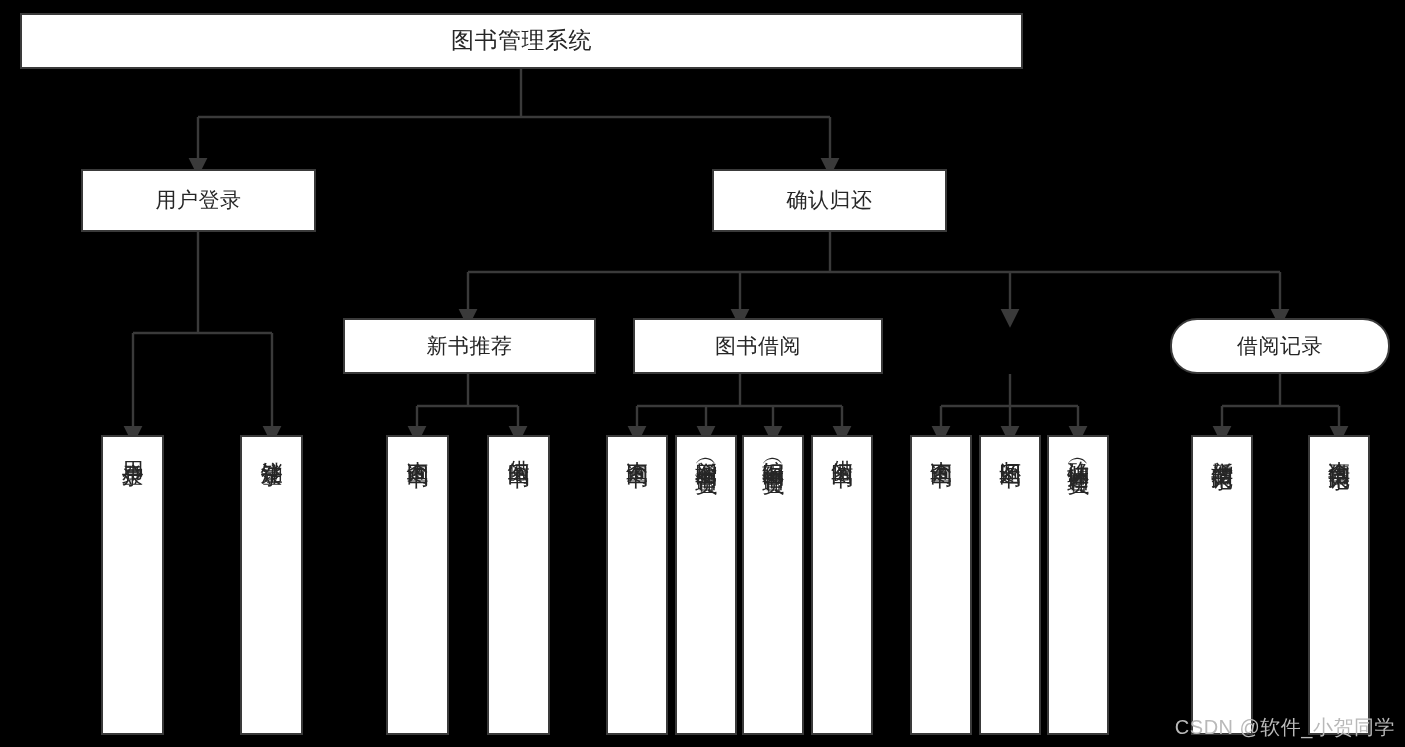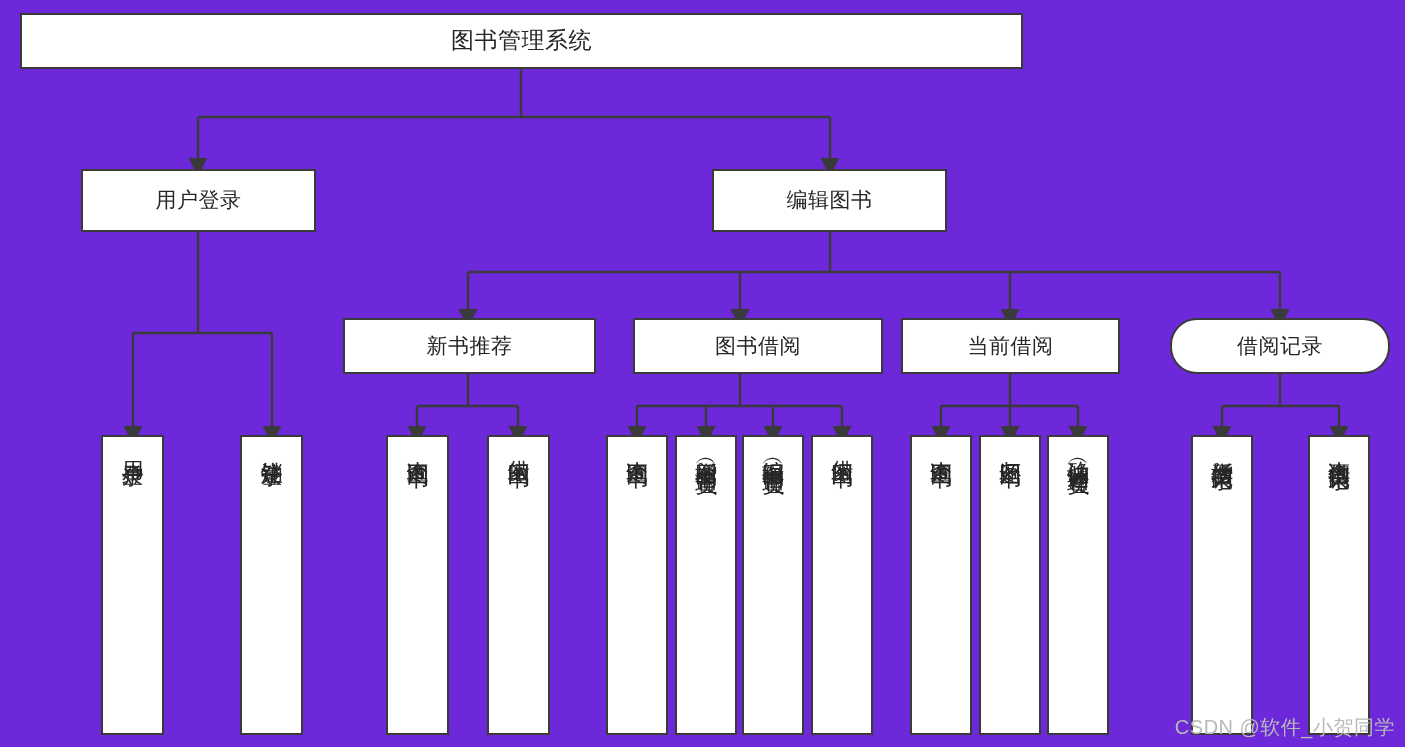--- a/index.html
+++ b/index.html
@@ -7,21 +7,21 @@
     padding: 0;
     background: #ffffff;
   }
   body {
     font-family: "Liberation Sans", "DejaVu Sans", sans-serif;
   }
   #canvas {
     position: relative;
     width: 1405px;
     height: 747px;
-    background: #6d28d9;
+    background: #000000;
     overflow: hidden;
   }
   svg#wires {
     position: absolute;
     left: 0;
     top: 0;
     width: 1405px;
     height: 747px;
     pointer-events: none;
   }
@@ -124,31 +124,28 @@
   </svg>
 
   <div class="node node-root" style="left:20px; top:13px; width:1003px; height:56px;">
     <span class="label">图书管理系统</span>
   </div>
 
   <div class="node node-level2" style="left:81px; top:169px; width:235px; height:63px;">
     <span class="label">用户登录</span>
   </div>
   <div class="node node-level2" style="left:712px; top:169px; width:235px; height:63px;">
-    <span class="label">编辑图书</span>
+    <span class="label">确认归还</span>
   </div>
 
   <div class="node node-level3" style="left:343px; top:318px; width:253px; height:56px;">
     <span class="label">新书推荐</span>
   </div>
   <div class="node node-level3" style="left:633px; top:318px; width:250px; height:56px;">
     <span class="label">图书借阅</span>
-  </div>
-  <div class="node node-level3" style="left:901px; top:318px; width:219px; height:56px;">
-    <span class="label">当前借阅</span>
   </div>
   <div class="node node-level3" style="left:1170px; top:318px; width:220px; height:56px;border-radius:27px;">
     <span class="label">借阅记录</span>
   </div>
 
   <div class="node node-leaf" style="left:101px; top:435px; width:63px; height:300px;">
     <span class="label">用户登录</span>
   </div>
   <div class="node node-leaf" style="left:240px; top:435px; width:63px; height:300px;">
     <span class="label">注销登录</span>

